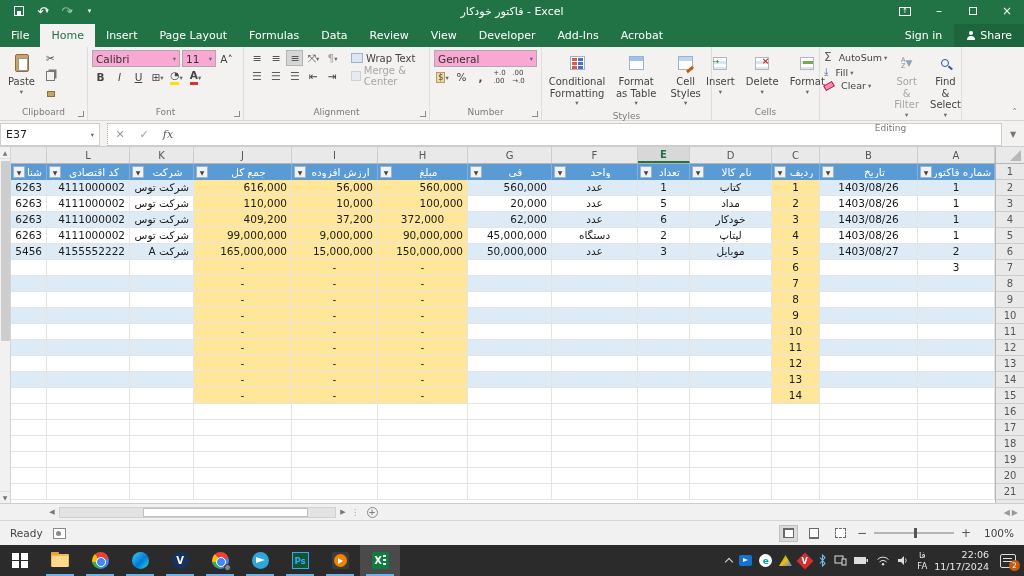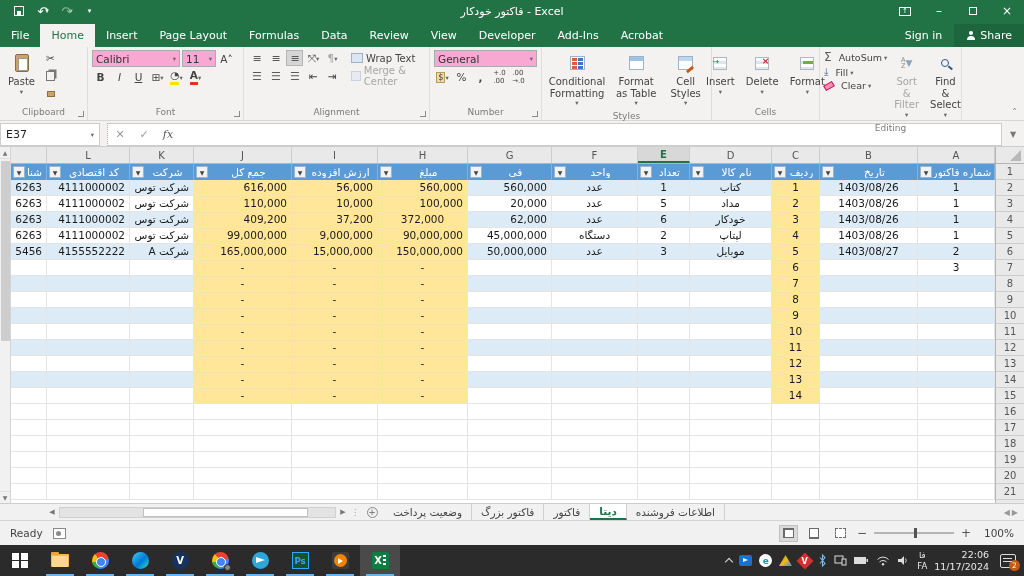--- a/index.html
+++ b/index.html
@@ -849,27 +849,20 @@
   <div class="hscroll">
     <div class="harr">◀</div>
     <div class="htrack">
         <div class="hthumb"></div>
       </div>
     <div class="harr">▶</div>
     <div class="hdots">⋮</div>
   </div>
   <div class="newsheet">
       <span class="plus">+</span>
-    </div>
-  <div id="sheettabs" style="display:flex;align-items:stretch;">
-      <div class="stab" dir="rtl">وضعیت پرداخت</div>
-      <div class="stab" dir="rtl">فاکتور بزرگ</div>
-      <div class="stab" dir="rtl">فاکتور</div>
-      <div class="stab active" dir="rtl">دیتا</div>
-      <div class="stab" dir="rtl">اطلاعات فروشنده</div>
     </div>
   <div class="tabnav">
     <span>◀</span>
     <span>▶</span>
   </div>
 </div>
 
 <div class="statusbar">
   <div class="ready">Ready</div>
   <div class="macroicon"></div>

